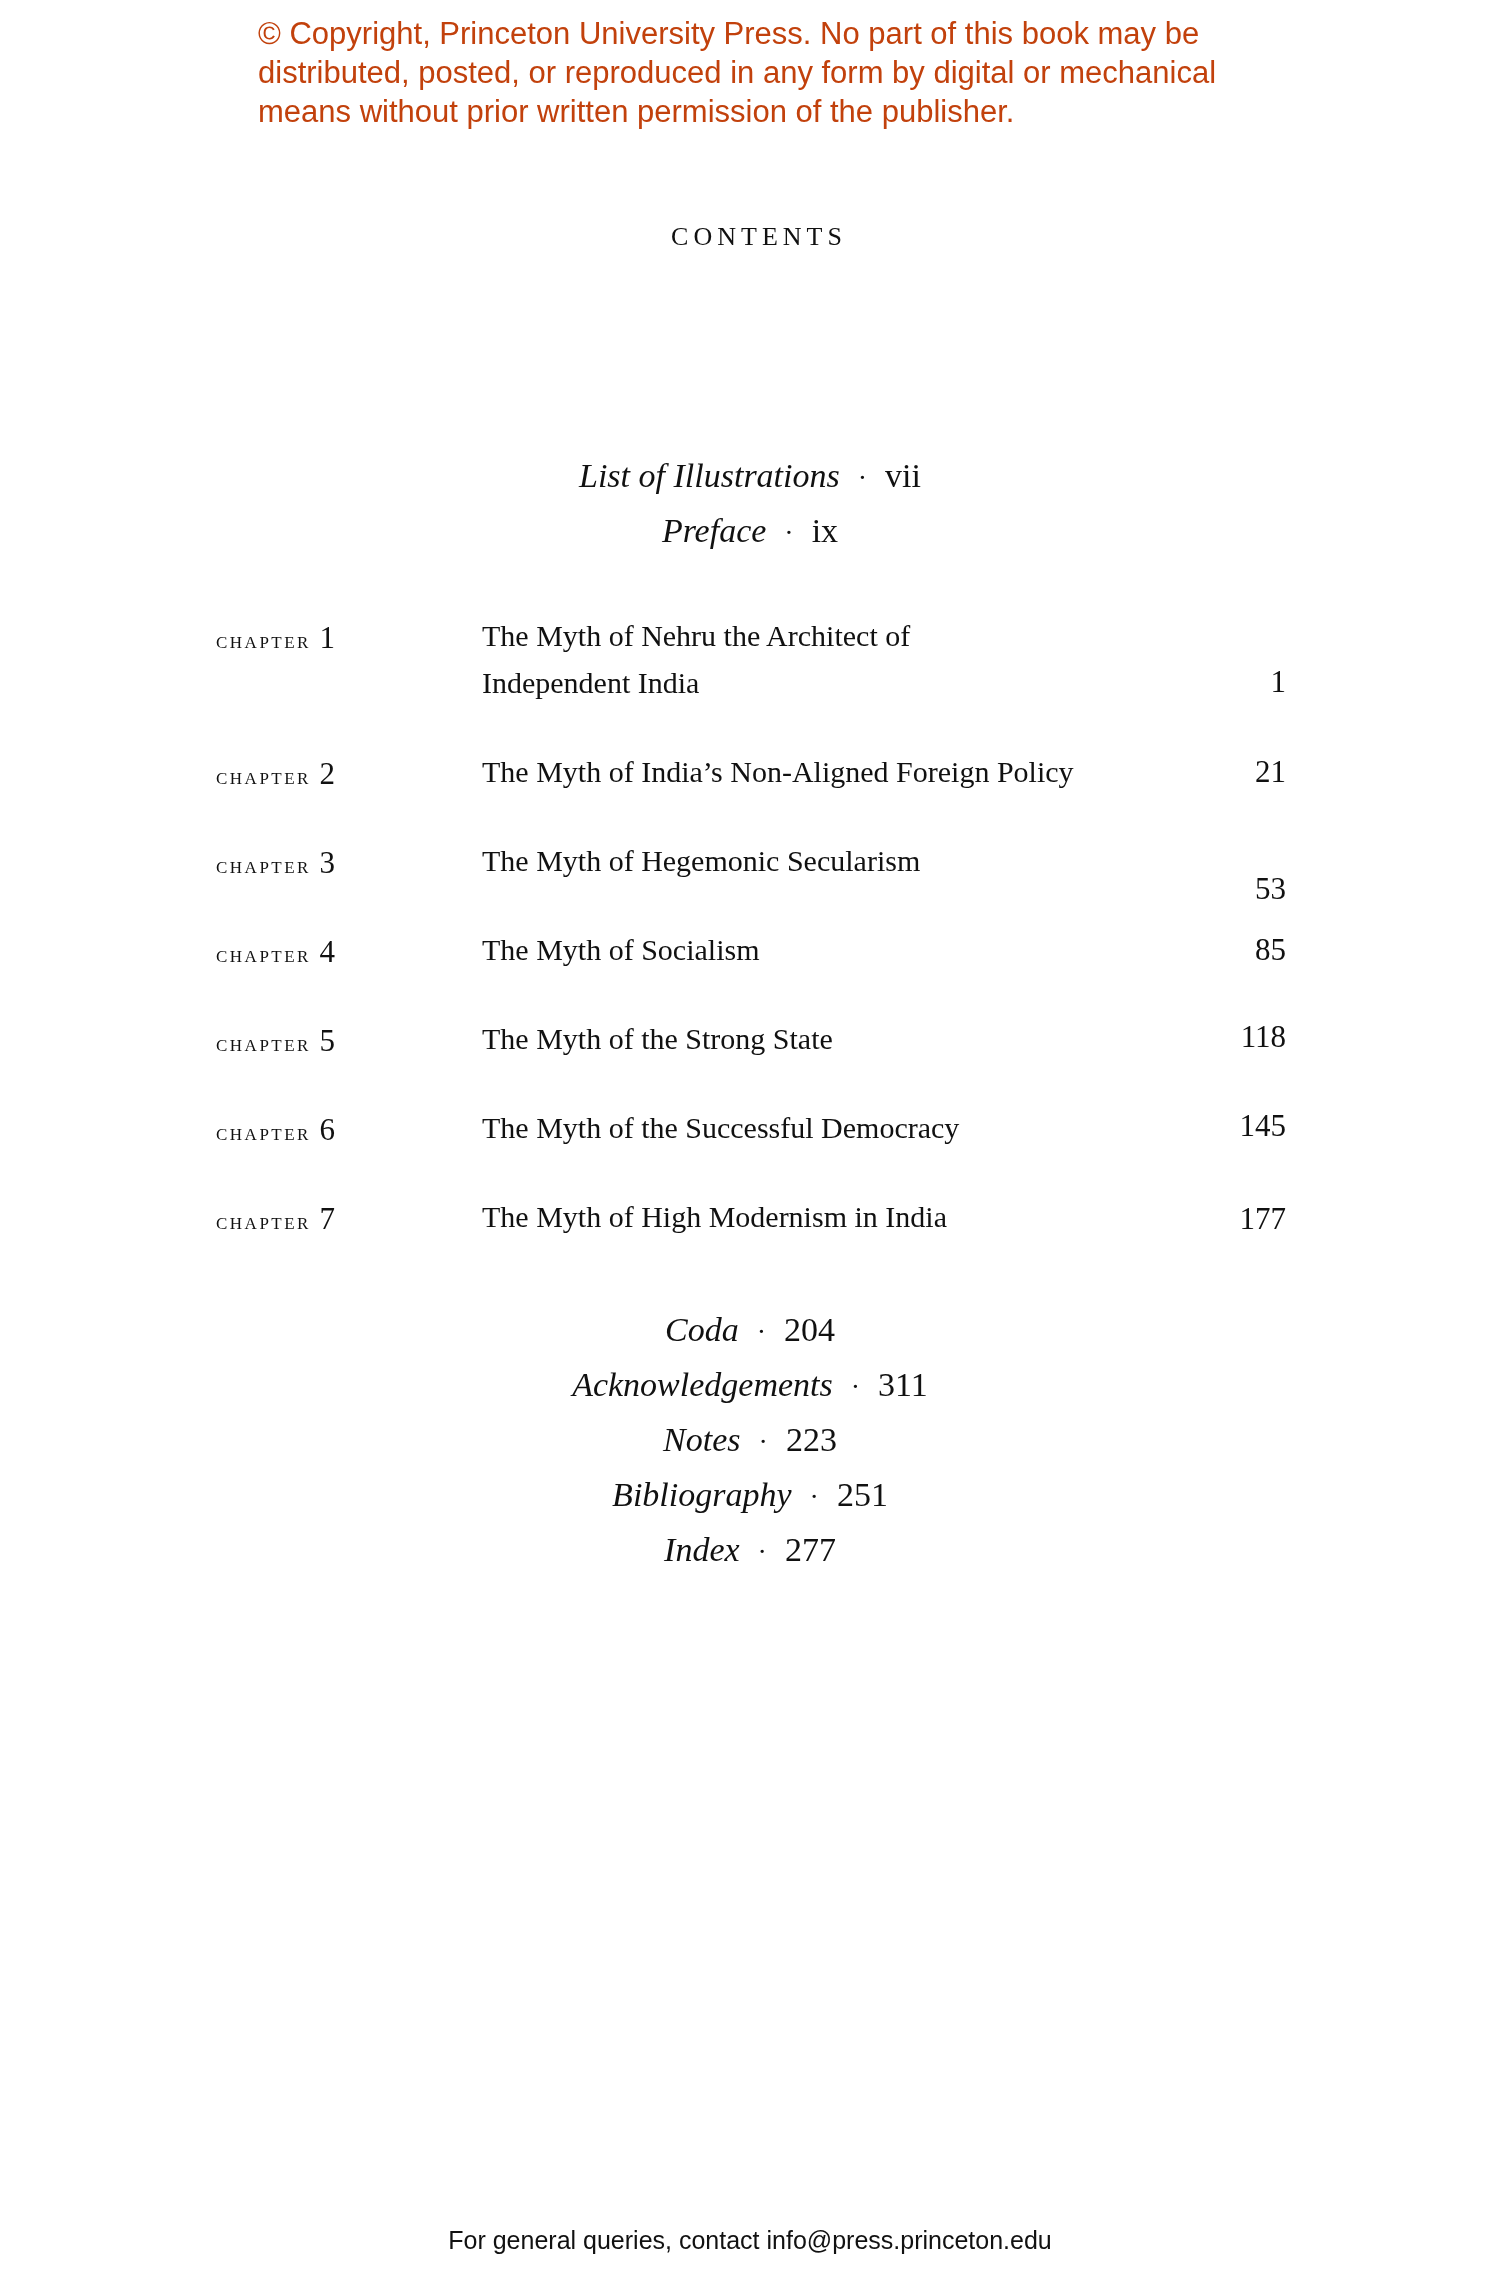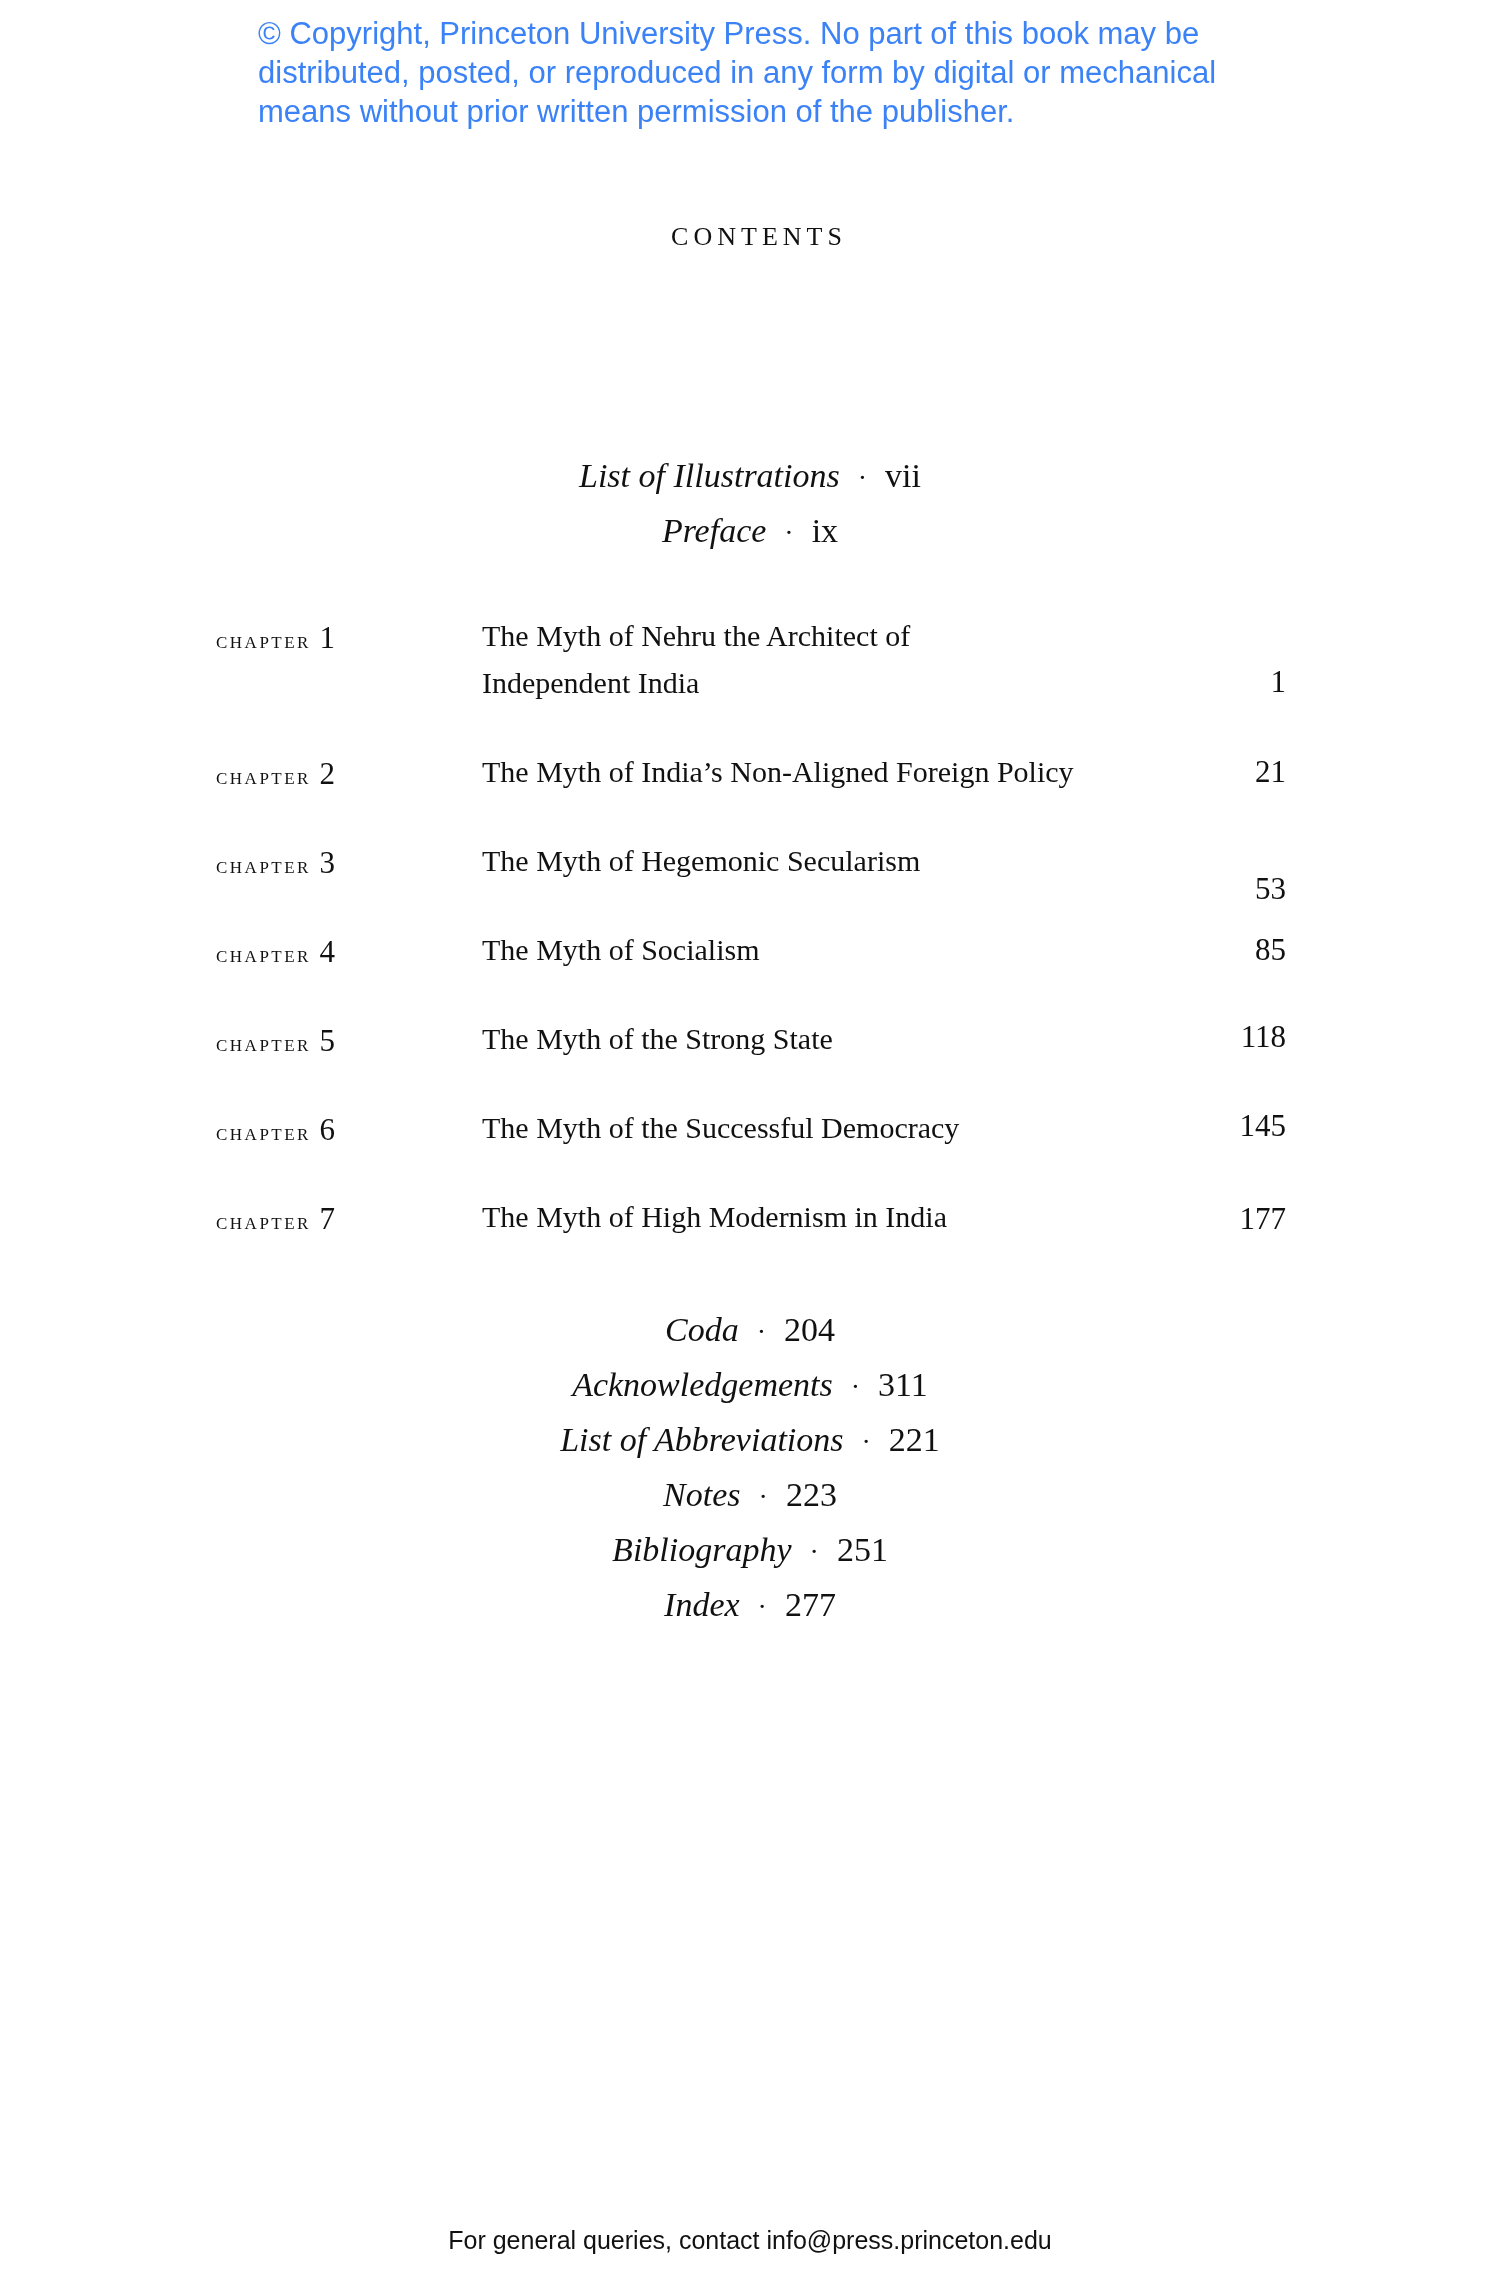--- a/index.html
+++ b/index.html
@@ -2,21 +2,21 @@
 <html><head>
   <meta charset="utf-8">
   <style>
     html, body { margin: 0; padding: 0; background: #ffffff; }
     body { width: 1500px; height: 2286px; position: relative; overflow: hidden; color: #111111; }
     .sans { font-family: "Liberation Sans", sans-serif; }
     .serif { font-family: "Liberation Serif", "DejaVu Serif", serif; }
 
     .copyright {
       position: absolute; left: 258px; top: 14px; width: 1040px;
-      font-size: 31px; line-height: 39px; color: #3b82f6;
+      font-size: 31px; line-height: 39px; color: #c2410c;
     }
     .copyright div { white-space: nowrap; }
 
     .contents-title {
       position: absolute; left: 0; width: 1500px; top: 222px;
       text-align: center; font-size: 26px; letter-spacing: 5px; color: #111; padding-left: 9px;
     }
 
     .front-matter, .back-matter {
       position: absolute; left: 0; width: 1500px; text-align: center;
@@ -133,23 +133,20 @@
 </div>
 
 <div class="back-matter serif">
   <div class="fm-item">
     <span class="fm-label">Coda</span><span class="fm-dot">·</span><span class="fm-page">204</span>
   </div>
   <div class="fm-item">
     <span class="fm-label">Acknowledgements</span><span class="fm-dot">·</span><span class="fm-page">311</span>
   </div>
   <div class="fm-item">
-    <span class="fm-label">List of Abbreviations</span><span class="fm-dot">·</span><span class="fm-page">221</span>
-  </div>
-  <div class="fm-item">
     <span class="fm-label">Notes</span><span class="fm-dot">·</span><span class="fm-page">223</span>
   </div>
   <div class="fm-item">
     <span class="fm-label">Bibliography</span><span class="fm-dot">·</span><span class="fm-page">251</span>
   </div>
   <div class="fm-item">
     <span class="fm-label">Index</span><span class="fm-dot">·</span><span class="fm-page">277</span>
   </div>
 </div>
 

